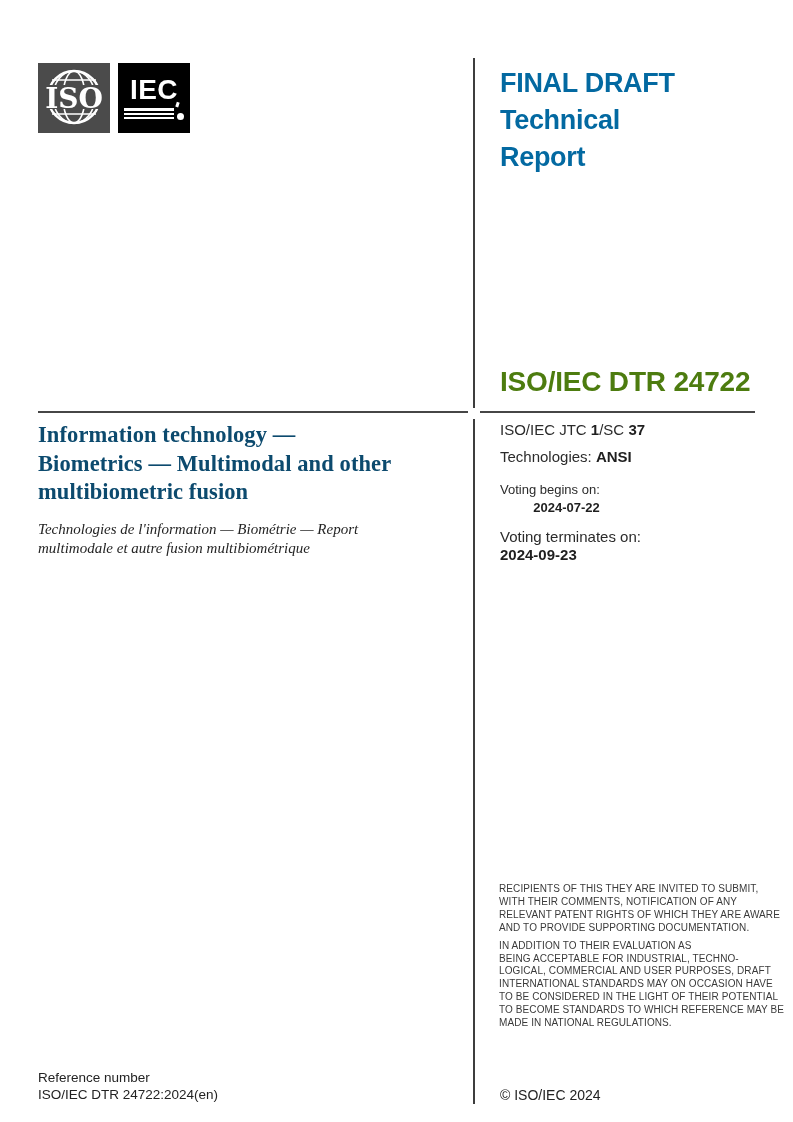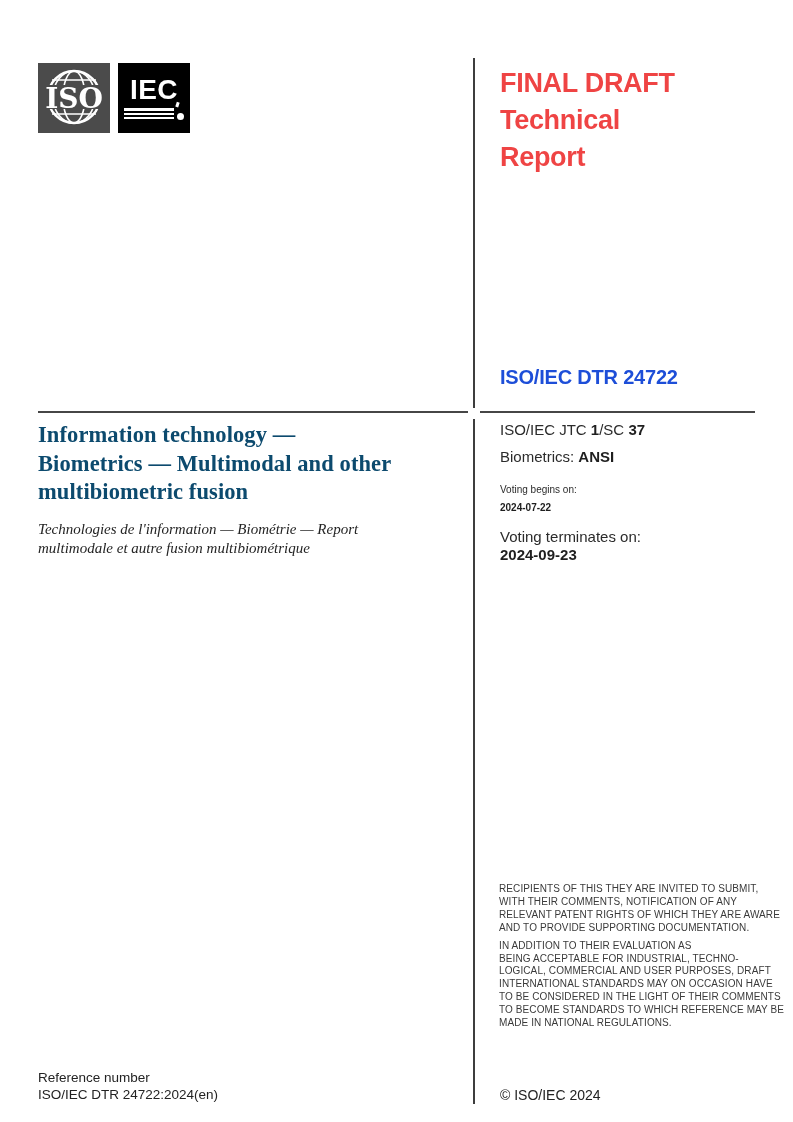--- a/index.html
+++ b/index.html
@@ -38,25 +38,25 @@
   .iec-bar3 { height: 2px; }
   .iec-dot { position: absolute; right: 0; bottom: 0; width: 7px; height: 7px; border-radius: 50%; background: #ffffff; }
 
   
   .divider-top { left: 473px; top: 37px; width: 1.5px; height: 350px; background: #3d3d3d; }
   .divider-bottom { left: 473px; top: 398px; width: 1.5px; height: 685px; background: #3d3d3d; }
   .rule-left { left: 38px; top: 390px; width: 430px; height: 2px; background: #464646; }
   .rule-right { left: 480px; top: 390px; width: 275px; height: 2px; background: #464646; }
 
   
-  .doc-type { left: 500px; top: 44px; font-size: 27px; line-height: 37px; font-weight: bold; color: #ef4444; letter-spacing: -0.3px; }
-  .doc-number { left: 500px; top: 345px; font-size: 20px; font-weight: bold; color: #1d4ed8; letter-spacing: -0.2px; white-space: nowrap; }
+  .doc-type { left: 500px; top: 44px; font-size: 27px; line-height: 37px; font-weight: bold; color: #0369a1; letter-spacing: -0.3px; }
+  .doc-number { left: 500px; top: 345px; font-size: 28px; font-weight: bold; color: #4d7c0f; letter-spacing: -0.2px; white-space: nowrap; }
   .committee { left: 500px; top: 400px; font-size: 15px; color: #2b2b2b; white-space: nowrap; }
   .secretariat { left: 500px; top: 427px; font-size: 15px; color: #2b2b2b; white-space: nowrap; }
-  .voting-begins { left: 500px; top: 460px; font-size: 10px; line-height: 18px; color: #2b2b2b; }
+  .voting-begins { left: 500px; top: 460px; font-size: 13px; line-height: 18px; color: #2b2b2b; text-align: right; }
   .voting-terminates { left: 500px; top: 507px; font-size: 15px; line-height: 18px; color: #2b2b2b; }
   .bold { font-weight: bold; color: #1f1f1f; }
 
   
   .title-en {
     left: 38px; top: 400px; width: 432px;
     font-family: "Liberation Serif", serif; font-weight: bold;
     font-size: 22.5px; line-height: 28.5px; color: #0c4a6e;
     letter-spacing: 0.1px;
   }
@@ -118,21 +118,21 @@
   </div>
 
   <div class="abs doc-number">ISO/IEC DTR 24722</div>
   <div class="abs rule-left"></div>
   <div class="abs rule-right"></div>
 
   <div class="abs committee">
     <span>ISO/IEC JTC </span><span class="bold">1</span><span>/SC </span><span class="bold">37</span>
   </div>
   <div class="abs secretariat">
-    <span>Biometrics: </span><span class="bold">ANSI</span>
+    <span>Technologies: </span><span class="bold">ANSI</span>
   </div>
   <div class="abs voting-begins">
     <div>Voting begins on:</div>
     <div class="bold">2024-07-22</div>
   </div>
   <div class="abs voting-terminates">
     <div>Voting terminates on:</div>
     <div class="bold">2024-09-23</div>
   </div>
 
@@ -151,21 +151,21 @@
       <div>RECIPIENTS OF THIS THEY ARE INVITED TO SUBMIT,</div>
       <div>WITH THEIR COMMENTS, NOTIFICATION OF ANY</div>
       <div>RELEVANT PATENT RIGHTS OF WHICH THEY ARE AWARE</div>
       <div>AND TO PROVIDE SUPPORTING DOCUMENTATION.</div>
     </div>
     <div class="para2">
       <div>IN ADDITION TO THEIR EVALUATION AS</div>
       <div>BEING ACCEPTABLE FOR INDUSTRIAL, TECHNO-</div>
       <div>LOGICAL, COMMERCIAL AND USER PURPOSES, DRAFT</div>
       <div>INTERNATIONAL STANDARDS MAY ON OCCASION HAVE</div>
-      <div>TO BE CONSIDERED IN THE LIGHT OF THEIR COMMENTS</div>
+      <div>TO BE CONSIDERED IN THE LIGHT OF THEIR POTENTIAL</div>
       <div>TO BECOME STANDARDS TO WHICH REFERENCE MAY BE</div>
       <div>MADE IN NATIONAL REGULATIONS.</div>
     </div>
   </div>
 
   <div class="abs footer-ref">
     <div>Reference number</div>
     <div>ISO/IEC DTR 24722:2024(en)</div>
   </div>
   <div class="abs footer-copy">© ISO/IEC 2024</div>

